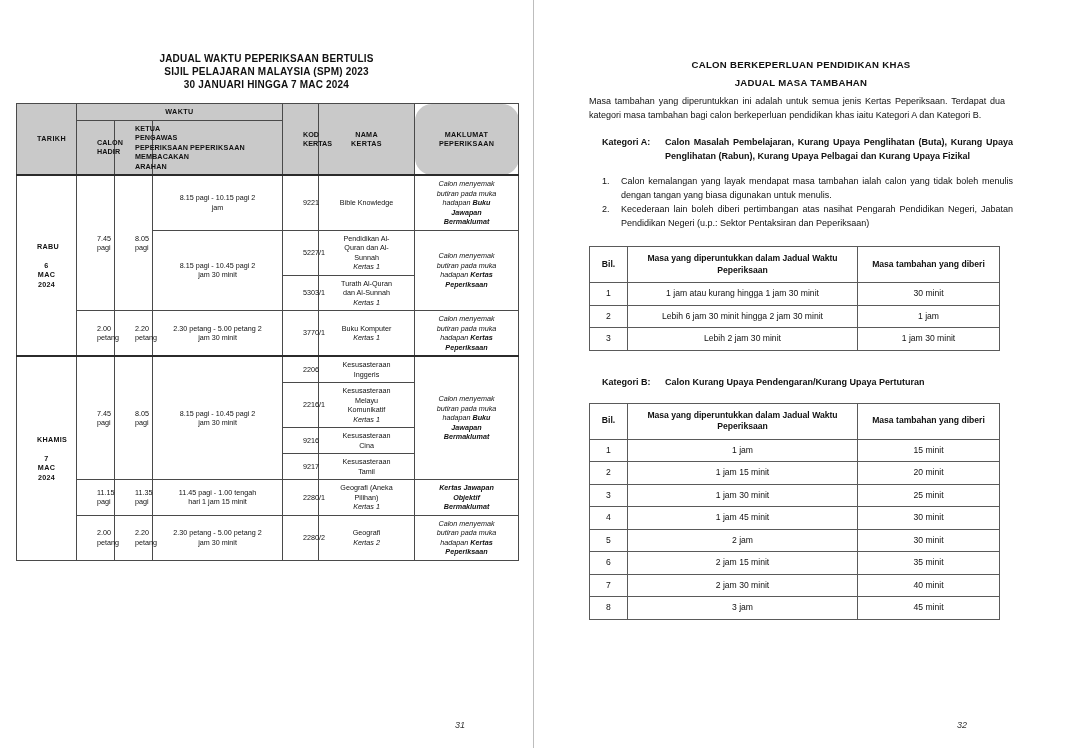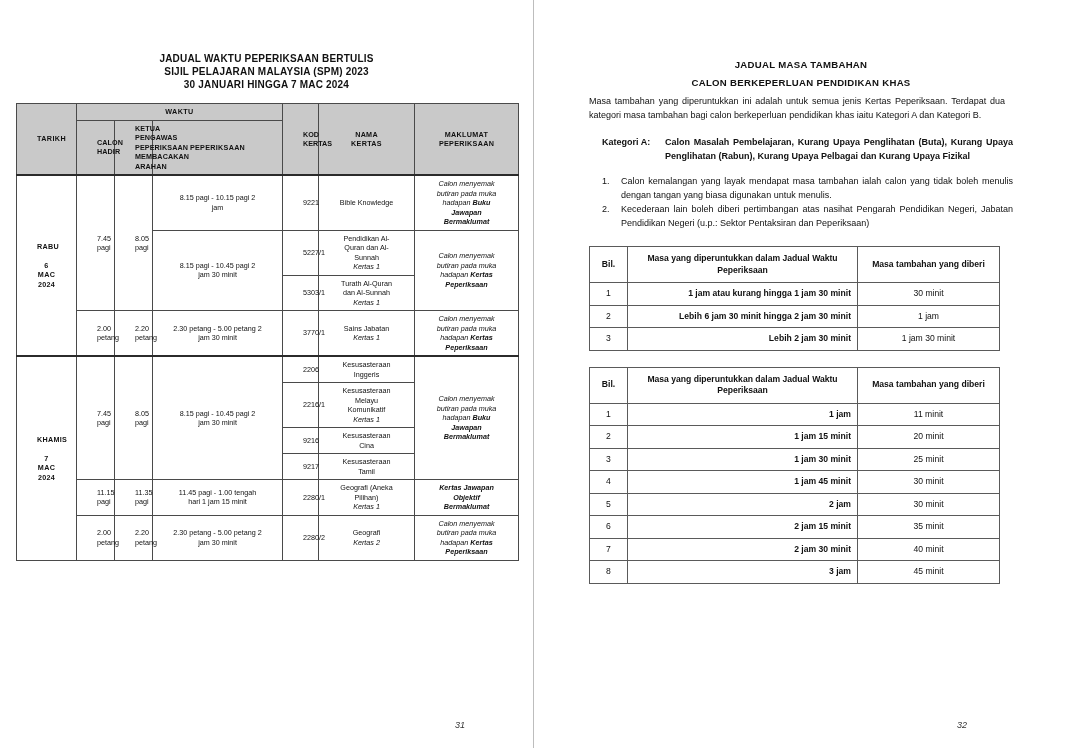--- a/index.html
+++ b/index.html
@@ -75,21 +75,21 @@
   }
   table.jadual thead th {
     background: #c9c9c9;
     font-weight: bold;
   }
   th.h-tarikh    { font-size: 9px; letter-spacing: .4px; }
   th.h-waktu     { font-size: 9px; letter-spacing: .4px; }
   th.h-peper     { font-size: 9px; letter-spacing: .3px; }
   th.h-kod       { font-size: 7.6px; line-height: 9.5px; }
   th.h-nama      { font-size: 9px; letter-spacing: .3px; }
-  th.h-maklumat  { font-size: 9px; letter-spacing: .3px; line-height: 12px; }
+  th.h-maklumat  { font-size: 9px; letter-spacing: .3px; line-height: 12px; border-radius: 17px; }
   th.h-calon     { font-size: 5.1px; line-height: 6.4px; letter-spacing: .1px; }
   th.h-ketua     { font-size: 4.2px; line-height: 5.4px; letter-spacing: .1px; }
 
   td.c-tarikh {
     font-size: 9.4px;
     font-weight: bold;
     line-height: 13px;
     letter-spacing: .3px;
   }
   td.c-hadir, td.c-arahan { font-size: 7.2px; line-height: 9.5px; }
@@ -161,21 +161,21 @@
     line-height: 11.5px;
     padding: 5px 6px;
     vertical-align: middle;
   }
   table.masa thead th {
     font-weight: bold;
     text-align: center;
     padding: 6px 4px;
   }
   table.masa td.bil   { text-align: center; width: 38px; }
-  table.masa td.desc  { text-align: right; font-weight: bold; }
+  table.masa td.desc  { text-align: center; }
   table.masa td.extra { text-align: center; width: 142px; }
   .tbl-wrap-b { margin-top: 14px; }
   .kategori-b {
     display: flex;
     font-size: 9px;
     font-weight: bold;
     margin-top: 26px;
   }
   .kategori-b .kategori-label { width: 76px; flex: 0 0 76px; padding-left: 13px; box-sizing:border-box;}
 </style>
@@ -255,21 +255,21 @@
             <span>Turath Al-Quran dan Al-Sunnah</span><br>
             <span class="kertas-it">Kertas 1</span>
           </td>
         </tr>
         <tr>
           <td class="c-hadir thick-top">2.00 petang</td>
           <td class="c-arahan thick-top">2.20 petang</td>
           <td class="c-masa thick-top">2.30 petang - 5.00 petang 2 jam 30 minit</td>
           <td class="c-kod thick-top">3770/1</td>
           <td class="c-nama thick-top">
-            <span>Sains Jabatan</span><br>
+            <span>Buku Komputer</span><br>
             <span class="kertas-it">Kertas 1</span>
           </td>
           <td class="c-info thick-top">
             <span>Calon menyemak butiran pada muka hadapan </span><b>Kertas Peperiksaan</b>
           </td>
         </tr>
 
         <tr class="day-start">
           <td class="c-tarikh" rowspan="6">
             <span>KHAMIS</span><br><br>
@@ -333,22 +333,22 @@
         </tr>
       </tbody>
     </table>
 
     <div class="page-number">31</div>
   </div>
 
   <div class="page page-right">
 
     <div class="rp-title">
+      <div>CALON BERKEPERLUAN PENDIDIKAN KHAS</div>
       <div>JADUAL MASA TAMBAHAN</div>
-      <div>CALON BERKEPERLUAN PENDIDIKAN KHAS</div>
     </div>
 
     <div class="rp-body">
 
       <p class="para">Masa tambahan yang diperuntukkan ini adalah untuk semua jenis Kertas Peperiksaan. Terdapat dua kategori masa tambahan bagi calon berkeperluan pendidikan khas iaitu Kategori A dan Kategori B.</p>
 
       <div class="kategori-row">
         <div class="kategori-label">Kategori A:</div>
         <div class="kategori-text">Calon Masalah Pembelajaran, Kurang Upaya Penglihatan (Buta), Kurang Upaya Penglihatan (Rabun), Kurang Upaya Pelbagai dan Kurang Upaya Fizikal</div>
       </div>
@@ -389,39 +389,43 @@
             <td class="extra">1 jam</td>
           </tr>
           <tr>
             <td class="bil">3</td>
             <td class="desc">Lebih 2 jam 30 minit</td>
             <td class="extra">1 jam 30 minit</td>
           </tr>
         </tbody>
       </table>
 
+      <div class="kategori-b">
+        <div class="kategori-label">Kategori B:</div>
+        <div>Calon Kurang Upaya Pendengaran/Kurang Upaya Pertuturan</div>
+      </div>
 
       <table class="masa tbl-wrap-b">
         <colgroup>
             <col style="width:38px">
             <col>
             <col style="width:142px">
           </colgroup>
         <thead>
           <tr>
             <th>Bil.</th>
             <th>Masa yang diperuntukkan dalam Jadual Waktu Peperiksaan</th>
             <th>Masa tambahan yang diberi</th>
           </tr>
         </thead>
         <tbody>
           <tr>
             <td class="bil">1</td>
             <td class="desc">1 jam</td>
-            <td class="extra">11 minit</td>
+            <td class="extra">15 minit</td>
           </tr>
           <tr>
             <td class="bil">2</td>
             <td class="desc">1 jam 15 minit</td>
             <td class="extra">20 minit</td>
           </tr>
           <tr>
             <td class="bil">3</td>
             <td class="desc">1 jam 30 minit</td>
             <td class="extra">25 minit</td>

